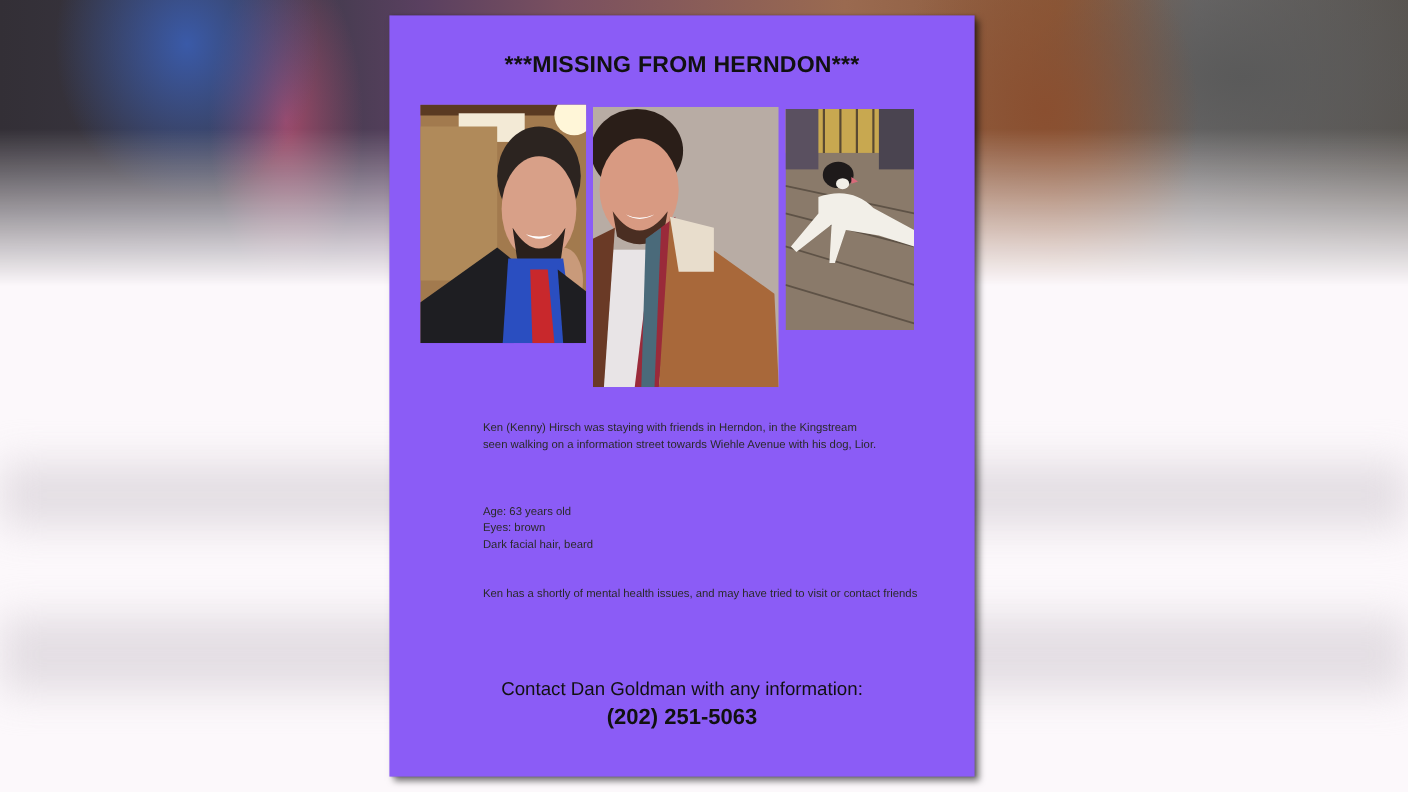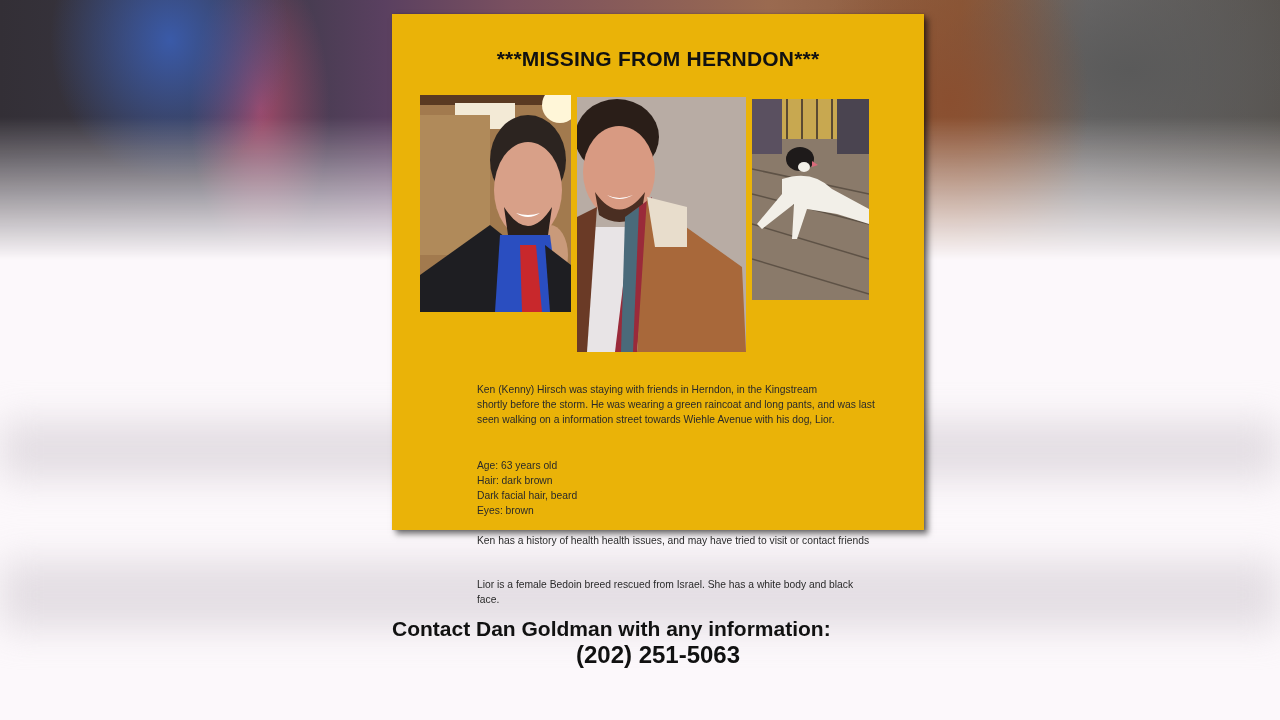--- a/index.html
+++ b/index.html
@@ -20,44 +20,44 @@
       linear-gradient(to right, #332f36 0%, #3c3a48 20%, #5a4060 30%, #7a5060 40%, #9a6a50 60%, #8a5a3a 75%, #6a6868 85%, #585450 100%);
     -webkit-mask-image: linear-gradient(to bottom, #000 0%, #000 45%, rgba(0,0,0,0) 100%);
             mask-image: linear-gradient(to bottom, #000 0%, #000 45%, rgba(0,0,0,0) 100%);
   }
   .bg-band {
     position:absolute; left:0; width:1280px;
     background:#ded8de; filter:blur(18px); opacity:.8;
   }
   
   .flyer {
-    position:absolute; left:392px; top:14px; width:532px; height:516px;
-    background:#eab308;
+    position:absolute; left:354px; top:14px; width:532px; height:692px;
+    background:#8b5cf6;
     box-shadow: 4px 4px 6px rgba(0,0,0,.55), 1px 0 2px rgba(0,0,0,.2);
   }
   .title {
     position:absolute; left:0; top:33px; width:532px; text-align:center;
     font-family:"Liberation Sans", sans-serif; font-weight:bold;
     font-size:21px; color:#111; letter-spacing:0.2px;
   }
   .photo { position:absolute; overflow:hidden; }
   .photo svg { display:block; width:100%; height:100%; }
   .body-text {
     position:absolute; left:46px; width:440px;
     font-family:"Liberation Sans", sans-serif; font-size:10.3px;
     line-height:15px; color:#2a2a2a;
   }
   .body-text p { margin:0;padding-left:39px; }
   .contact {
-    position:absolute; left:0; top:603px; width:532px; text-align:left;
-    font-family:"Liberation Sans", sans-serif; font-weight:bold; font-size:21px; color:#111;
+    position:absolute; left:0; top:603px; width:532px; text-align:center;
+    font-family:"Liberation Sans", sans-serif; font-weight:normal; font-size:17px; color:#111;
   }
   .phone {
     position:absolute; left:0; top:627px; width:532px; text-align:center;
-    font-family:"Liberation Sans", sans-serif; font-weight:bold; font-size:24px; color:#111;
+    font-family:"Liberation Sans", sans-serif; font-weight:bold; font-size:20px; color:#111;
   }
 </style>
 </head>
 <body>
 
 <div class="bg">
   <div class="bg-top"></div>
   <div class="bg-band" style="top:420px;height:60px;"></div>
   <div class="bg-band" style="top:560px;height:70px;"></div>
 </div>
@@ -121,34 +121,29 @@
       </g>
       <path d="M30 80 Q60 70 80 90 L117 110 L117 125 L85 115 L55 110 L45 140 L40 140 L42 105 L10 130 L5 125 L30 95Z" fill="#f2efe8"></path>
       <ellipse cx="48" cy="60" rx="14" ry="12" fill="#1e1a1a"></ellipse>
       <ellipse cx="52" cy="68" rx="6" ry="5" fill="#f2efe8"></ellipse>
       <path d="M60 62 L66 66 L60 68Z" fill="#d86a7a"></path>
     </svg>
   </div>
 
   <div class="body-text" style="top:368px;">
     <p>Ken (Kenny) Hirsch was staying with friends in Herndon, in the Kingstream</p>
-    <p>shortly before the storm. He was wearing a green raincoat and long pants, and was last</p>
     <p>seen walking on a information street towards Wiehle Avenue with his dog, Lior.</p>
   </div>
 
   <div class="body-text" style="top:444px;">
     <p>Age: 63 years old</p>
-    <p>Hair: dark brown</p>
+    <p>Eyes: brown</p>
     <p>Dark facial hair, beard</p>
-    <p>Eyes: brown</p>
   </div>
 
   <div class="body-text" style="top:519px;">
-    <p>Ken has a history of health health issues, and may have tried to visit or contact friends</p>
+    <p>Ken has a shortly of mental health issues, and may have tried to visit or contact friends</p>
   </div>
 
-  <div class="body-text" style="top:563px;">
-    <p>Lior is a female Bedoin breed rescued from Israel. She has a white body and black face.</p>
-  </div>
 
   <div class="contact">Contact Dan Goldman with any information:</div>
   <div class="phone">(202) 251-5063</div>
 </div>
 
 </body></html>

